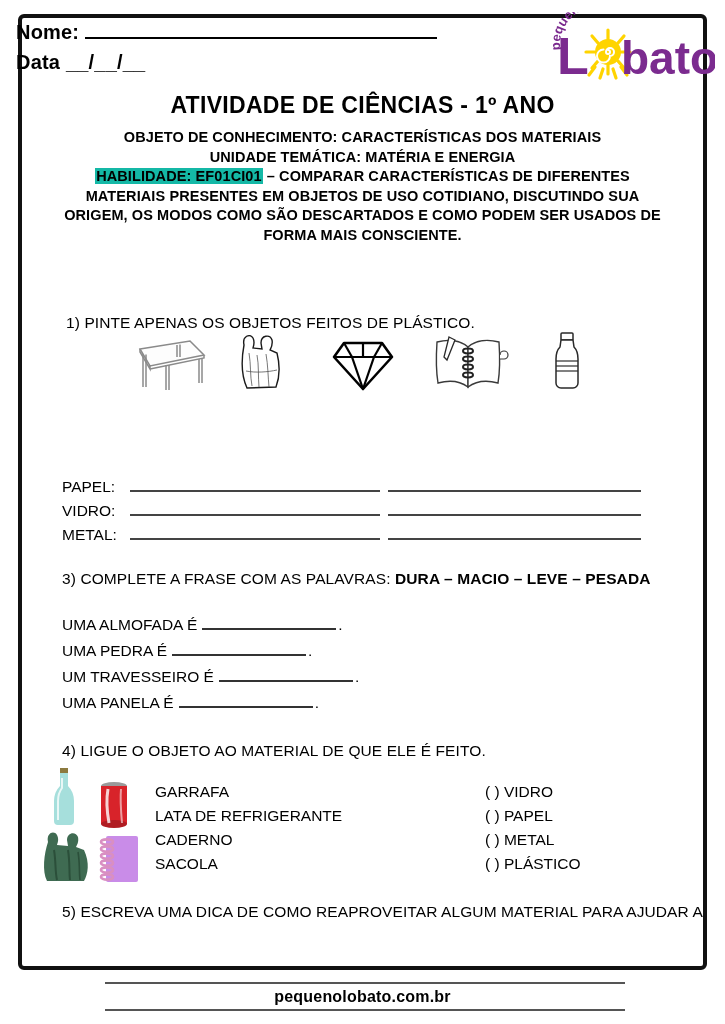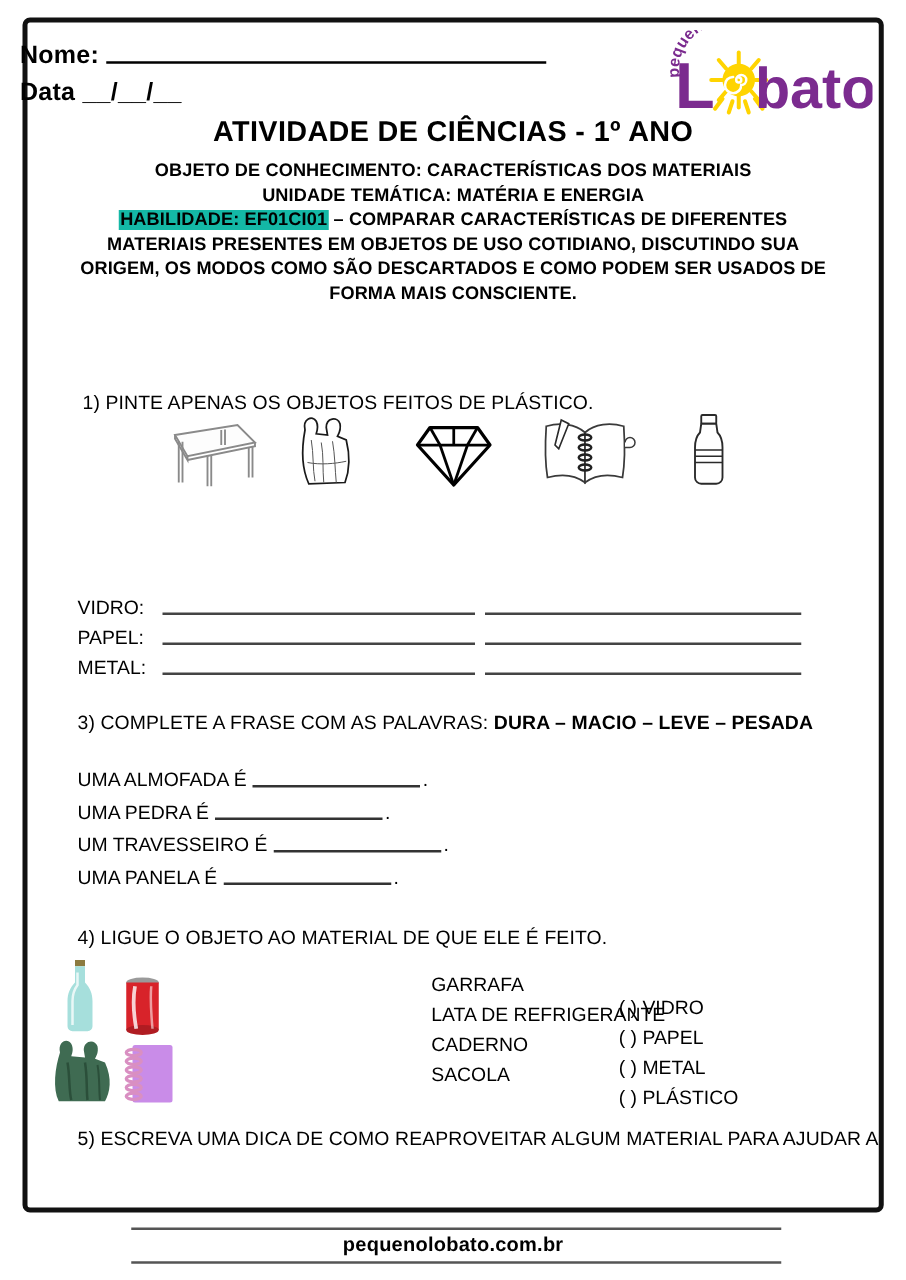--- a/index.html
+++ b/index.html
@@ -32,23 +32,22 @@
     border-radius: 6px;
     box-sizing: border-box;
     background: #ffffff;
   }
 
   
   .hdr {
     position: absolute;
     left: 16px;
     top: 12px;
-    right: 19px;
+    right: 2px;
     height: 78px;
-    margin-top: 12px;
   }
   .nome-row, .data-row {
     display: flex;
     align-items: flex-end;
     font-size: 20px;
     font-weight: bold;
     letter-spacing: .2px;
   }
   .nome-row { height: 32px; }
   .data-row { height: 30px; }
@@ -157,22 +156,21 @@
   .q4-cols {
     position: absolute;
     left: 155px;
     top: 780px;
     width: 520px;
     font-size: 15.5px;
   }
   .q4-row {
     display: flex;
     height: 24px;
-    align-items: flex-end;
-    flex-direction: column;
+    align-items: center;
   }
   .q4-obj { width: 330px; }
   .q4-mat { width: 180px; }
 
   
   .ans-rules {
     position: absolute;
     left: 105px;
     top: 957px;
     width: 520px;
@@ -347,26 +345,26 @@
           <path d="M6,35 L28,35"></path>
           <path d="M6,40 L28,40"></path>
         </g>
       </svg>
     </div>
   </div>
 
 
   <div class="fill-group" style="left:62px; top:475px;">
     <div class="fill-line">
-      <span class="fill-label">VIDRO:</span>
+      <span class="fill-label">PAPEL:</span>
       <span class="rule rule-a"></span>
       <span class="rule rule-b"></span>
     </div>
     <div class="fill-line">
-      <span class="fill-label">PAPEL:</span>
+      <span class="fill-label">VIDRO:</span>
       <span class="rule rule-a"></span>
       <span class="rule rule-b"></span>
     </div>
     <div class="fill-line">
       <span class="fill-label">METAL:</span>
       <span class="rule rule-a"></span>
       <span class="rule rule-b"></span>
     </div>
   </div>
 

